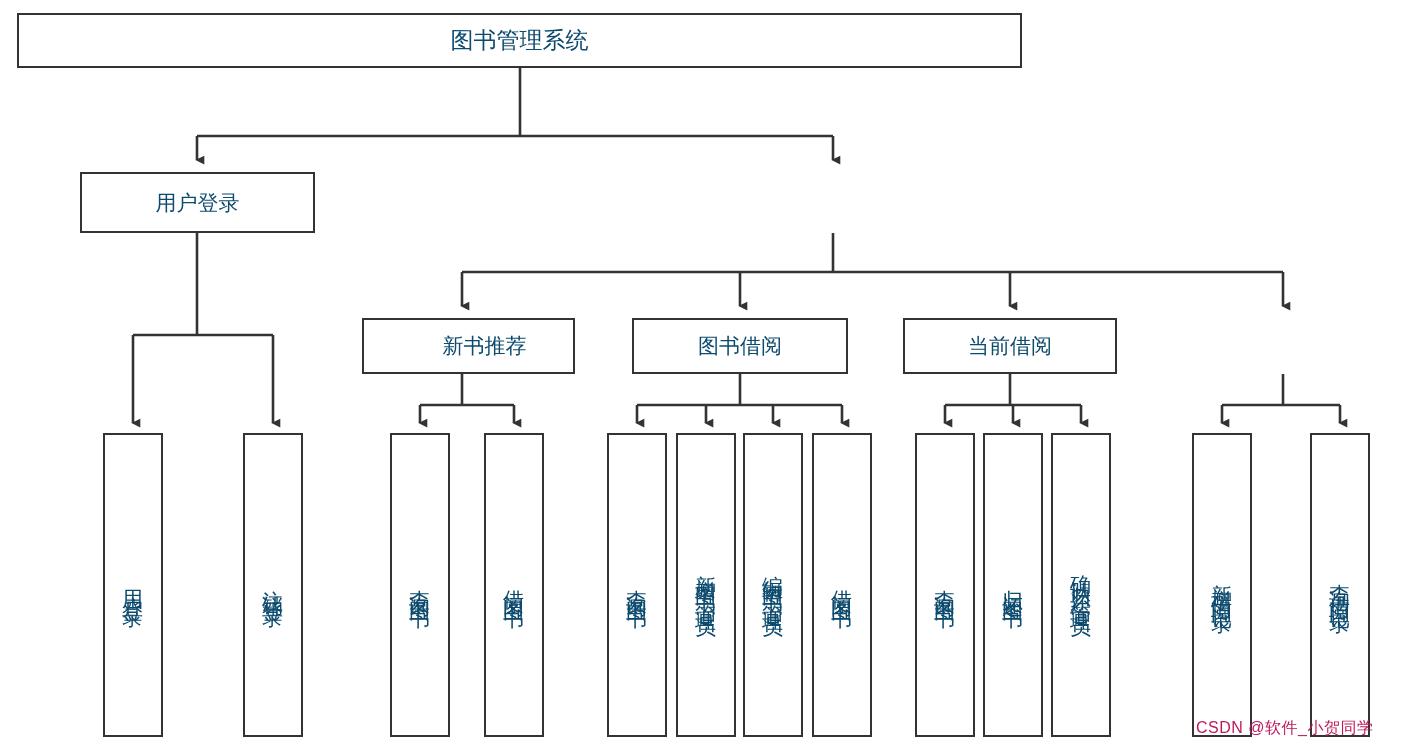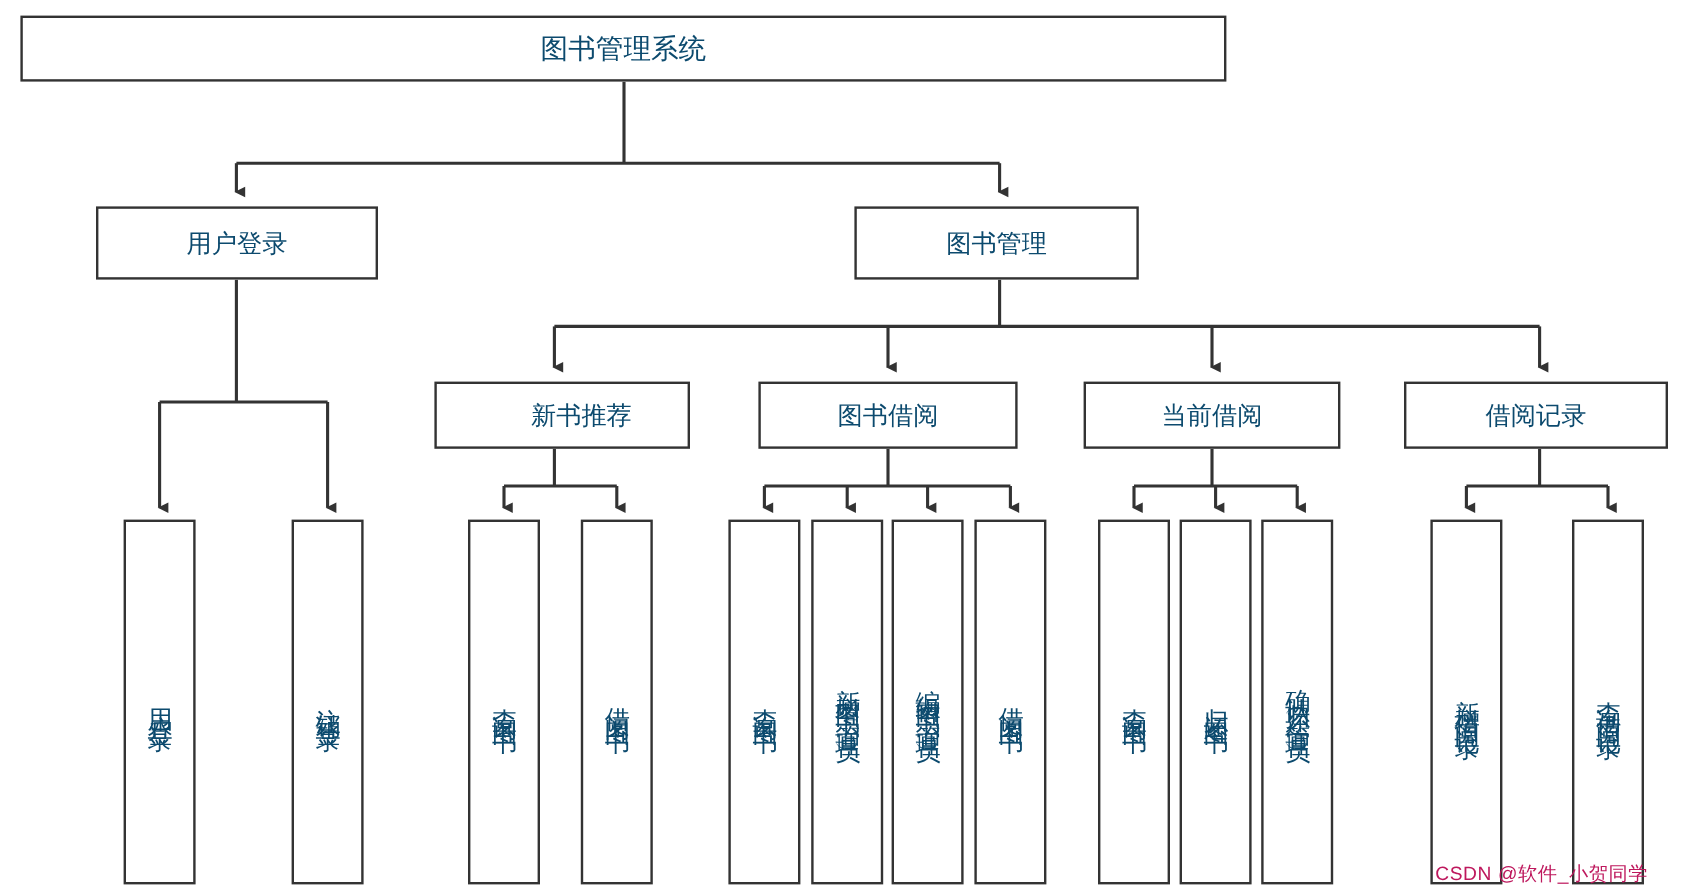--- a/index.html
+++ b/index.html
@@ -125,39 +125,33 @@
   </svg>
 
   <div class="node root" style="left:17px; top:13px; width:1005px; height:55px;">
     <span>图书管理系统</span>
   </div>
 
   <div class="node lvl2" style="left:80px; top:172px; width:235px; height:61px;">
     <span>用户登录</span>
   </div>
 
-  <div class="node lvl2" style="left:712px; top:172px; width:237px; height:61px;">
-    <span>图书管理</span>
-  </div>
 
   <div class="node lvl3" style="left:362px; top:318px; width:213px; height:56px;padding-left:32px;">
     <span>新书推荐</span>
   </div>
 
   <div class="node lvl3" style="left:632px; top:318px; width:216px; height:56px;">
     <span>图书借阅</span>
   </div>
 
   <div class="node lvl3" style="left:903px; top:318px; width:214px; height:56px;">
     <span>当前借阅</span>
   </div>
 
-  <div class="node lvl3" style="left:1170px; top:318px; width:220px; height:56px;">
-    <span>借阅记录</span>
-  </div>
 
   <div class="node leaf" style="left:103px; top:433px; width:60px; height:304px;">
     <span class="vtext">用户登录</span>
   </div>
 
   <div class="node leaf" style="left:243px; top:433px; width:60px; height:304px;">
     <span class="vtext">注销登录</span>
   </div>
 
   <div class="node leaf" style="left:390px; top:433px; width:60px; height:304px;">

